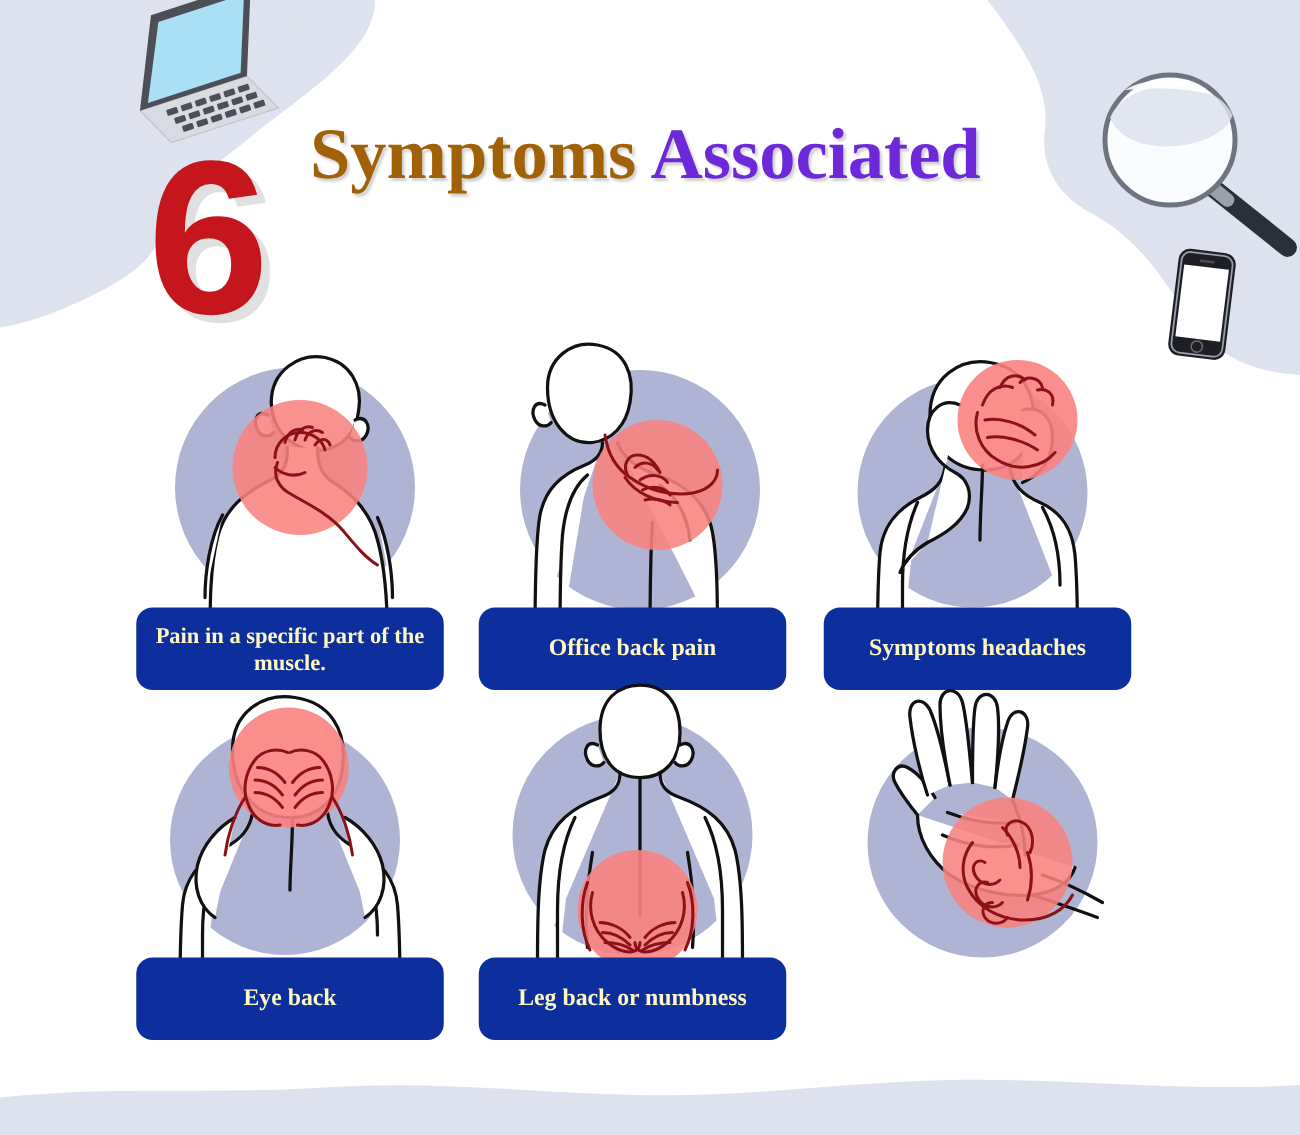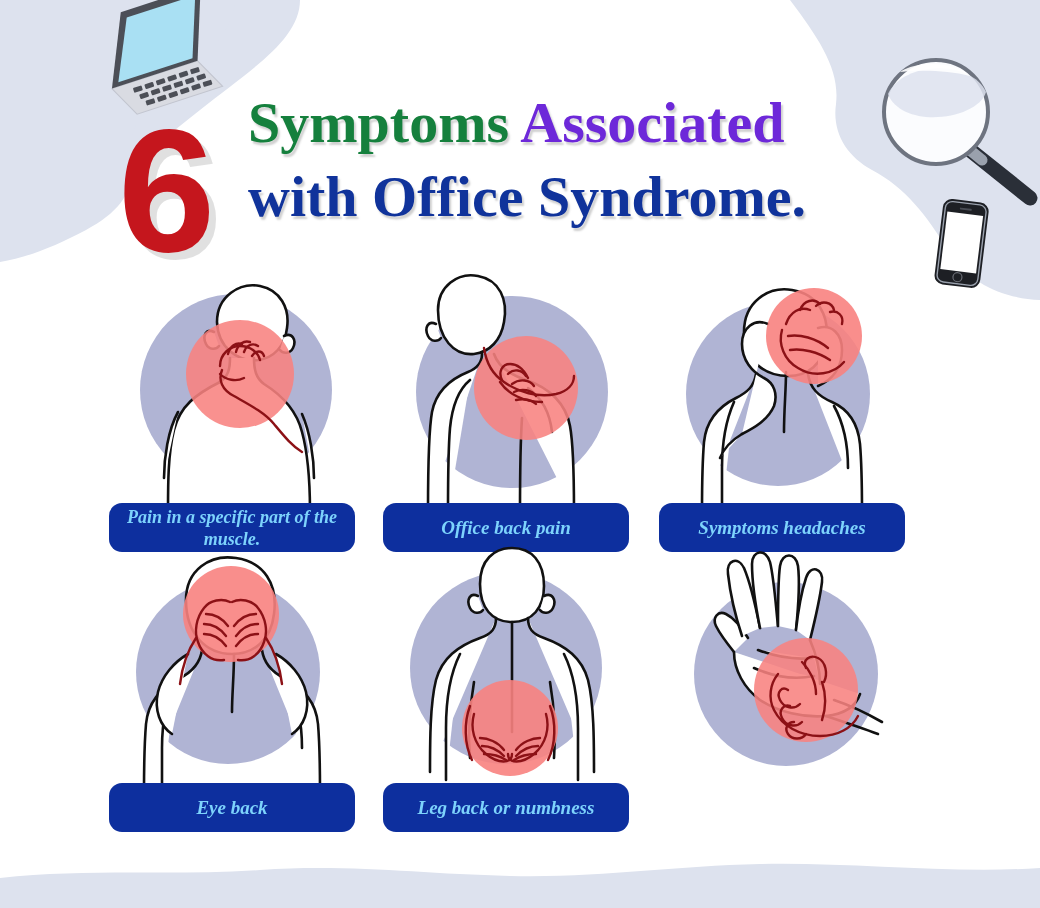--- a/index.html
+++ b/index.html
@@ -59,21 +59,21 @@
     width: 700px;
   }
   .title-line {
     font-family: "Liberation Serif", serif;
     font-weight: bold;
     font-size: 58px;
     line-height: 74px;
     white-space: nowrap;
     letter-spacing: 0px;
   }
-  .t-red   { color: #15803d; text-shadow: 2px 3px 2px rgba(150,150,150,0.45); }
+  .t-red   { color: #a16207; text-shadow: 2px 3px 2px rgba(150,150,150,0.45); }
   .t-black { color: #6d28d9; text-shadow: 2px 3px 2px rgba(150,150,150,0.45); }
   .t-blue  { color: #10339b; text-shadow: 2px 3px 2px rgba(150,150,150,0.45); }
 
   
   .grid {
     position: absolute;
     left: 0;
     top: 262px;
     width: 1040px;
   }
@@ -86,35 +86,34 @@
     position: absolute;
     left: 0; top: 0;
     width: 288px;
     height: 250px;
   }
   .label {
     position: absolute;
     left: 21px;
     bottom: 0;
     width: 246px;
-    height: 49px;
+    height: 66px;
     background: #0d2f9e;
     border-radius: 13px;
-    color: #7dd3fc;
+    color: #fef9c3;
     font-family: "Liberation Serif", serif;
     font-weight: bold;
     font-size: 19px;
     line-height: 22px;
     display: flex;
     align-items: center;
     justify-content: center;
     text-align: center;
     box-sizing: border-box;
     padding: 0 8px;
-    font-style: italic;
   }
   .label.two-line { font-size: 18px; }
 </style>
 </head>
 <body>
 
 <div id="page">
 
   <svg class="bg-layer" viewBox="0 0 1040 908" width="1040" height="908">
 
@@ -194,21 +193,20 @@
     </g>
   </svg>
 
   <div class="title-block">
     <div class="big-number">6</div>
     <div class="title-lines">
       <div class="title-line">
         <span class="t-red">Symptoms</span>
         <span class="t-black">Associated</span>
       </div>
-      <div class="title-line t-blue">with Office Syndrome.</div>
     </div>
   </div>
 
   <div class="grid">
 
     <div class="card" style="left:88px; top:0;">
       <svg class="art" viewBox="0 0 288 250">
         <circle cx="148" cy="128" r="96" fill="#b0b4d4"></circle>
         <g fill="#ffffff" stroke="#111111" stroke-width="2.6" stroke-linejoin="round" stroke-linecap="round">
           <path d="M129,60 C129,34 152,20 172,24 C192,28 202,46 199,66 C197,84 186,96 170,98 C150,100 130,86 129,60 Z"></path>

